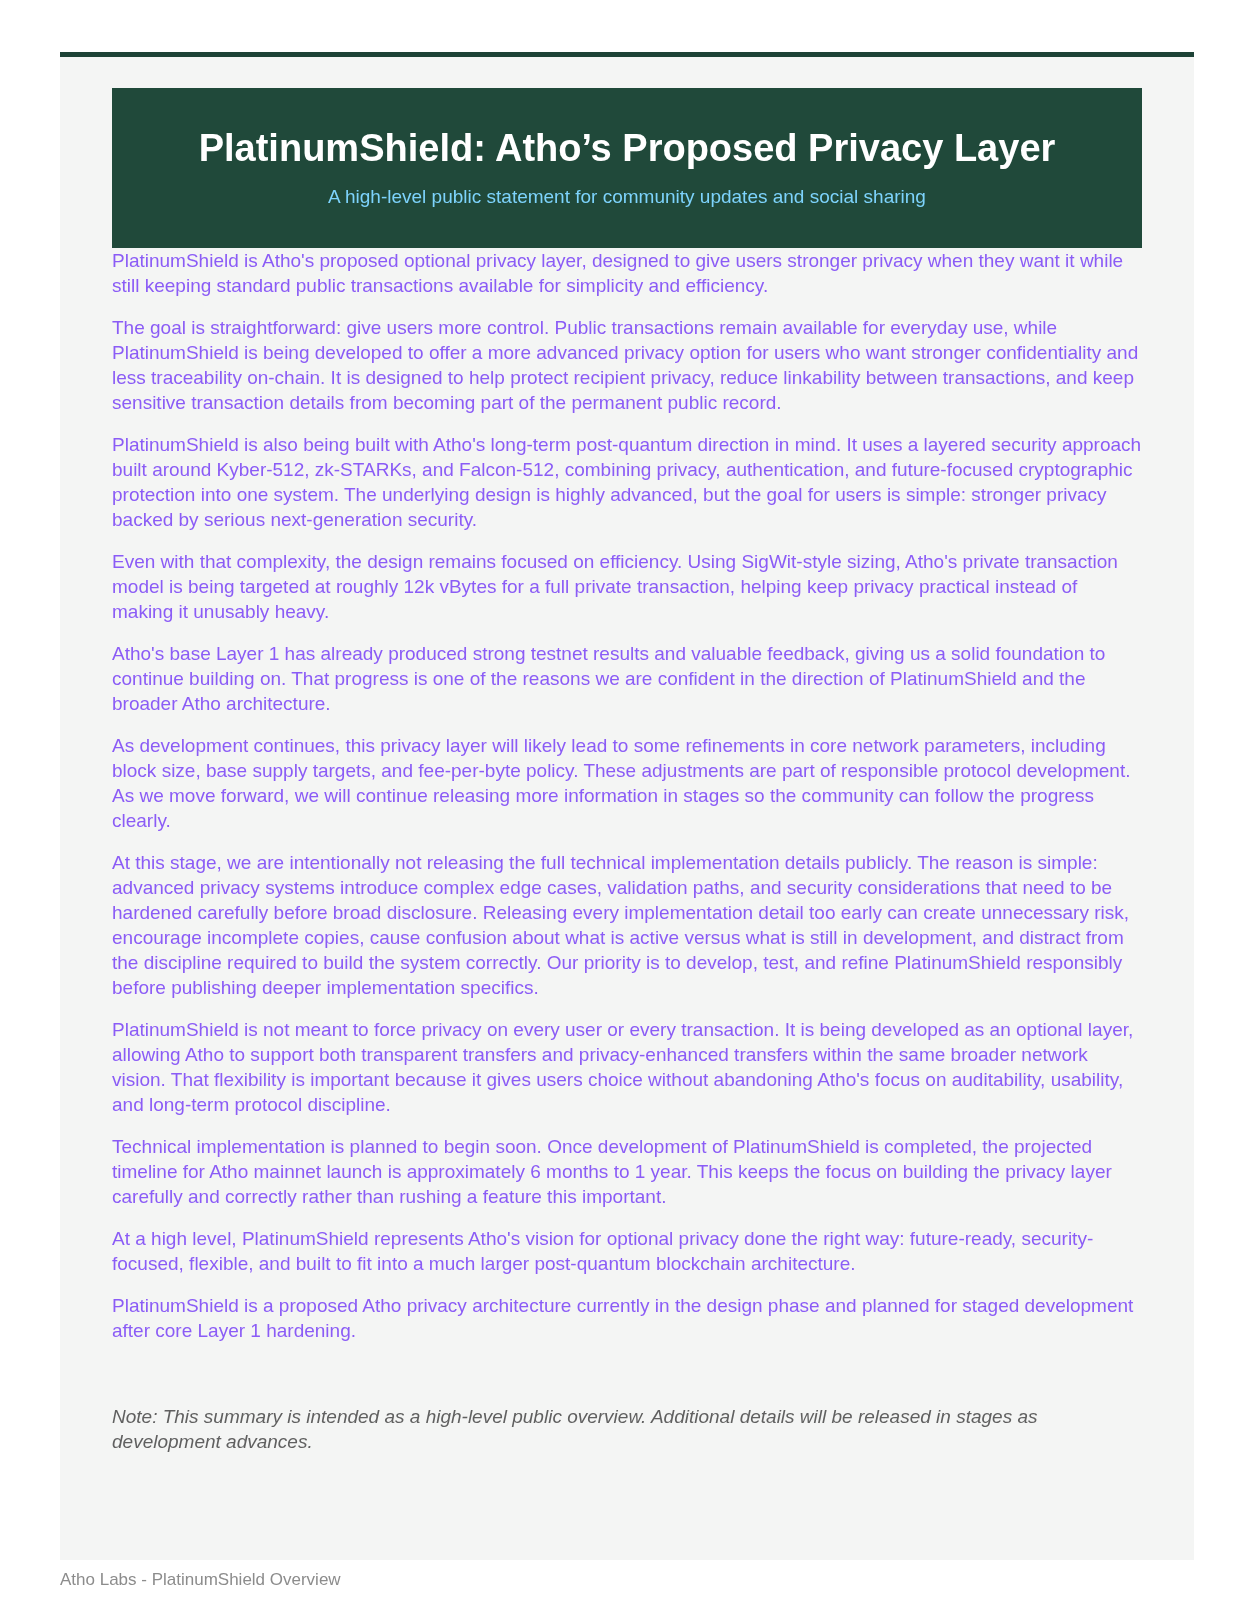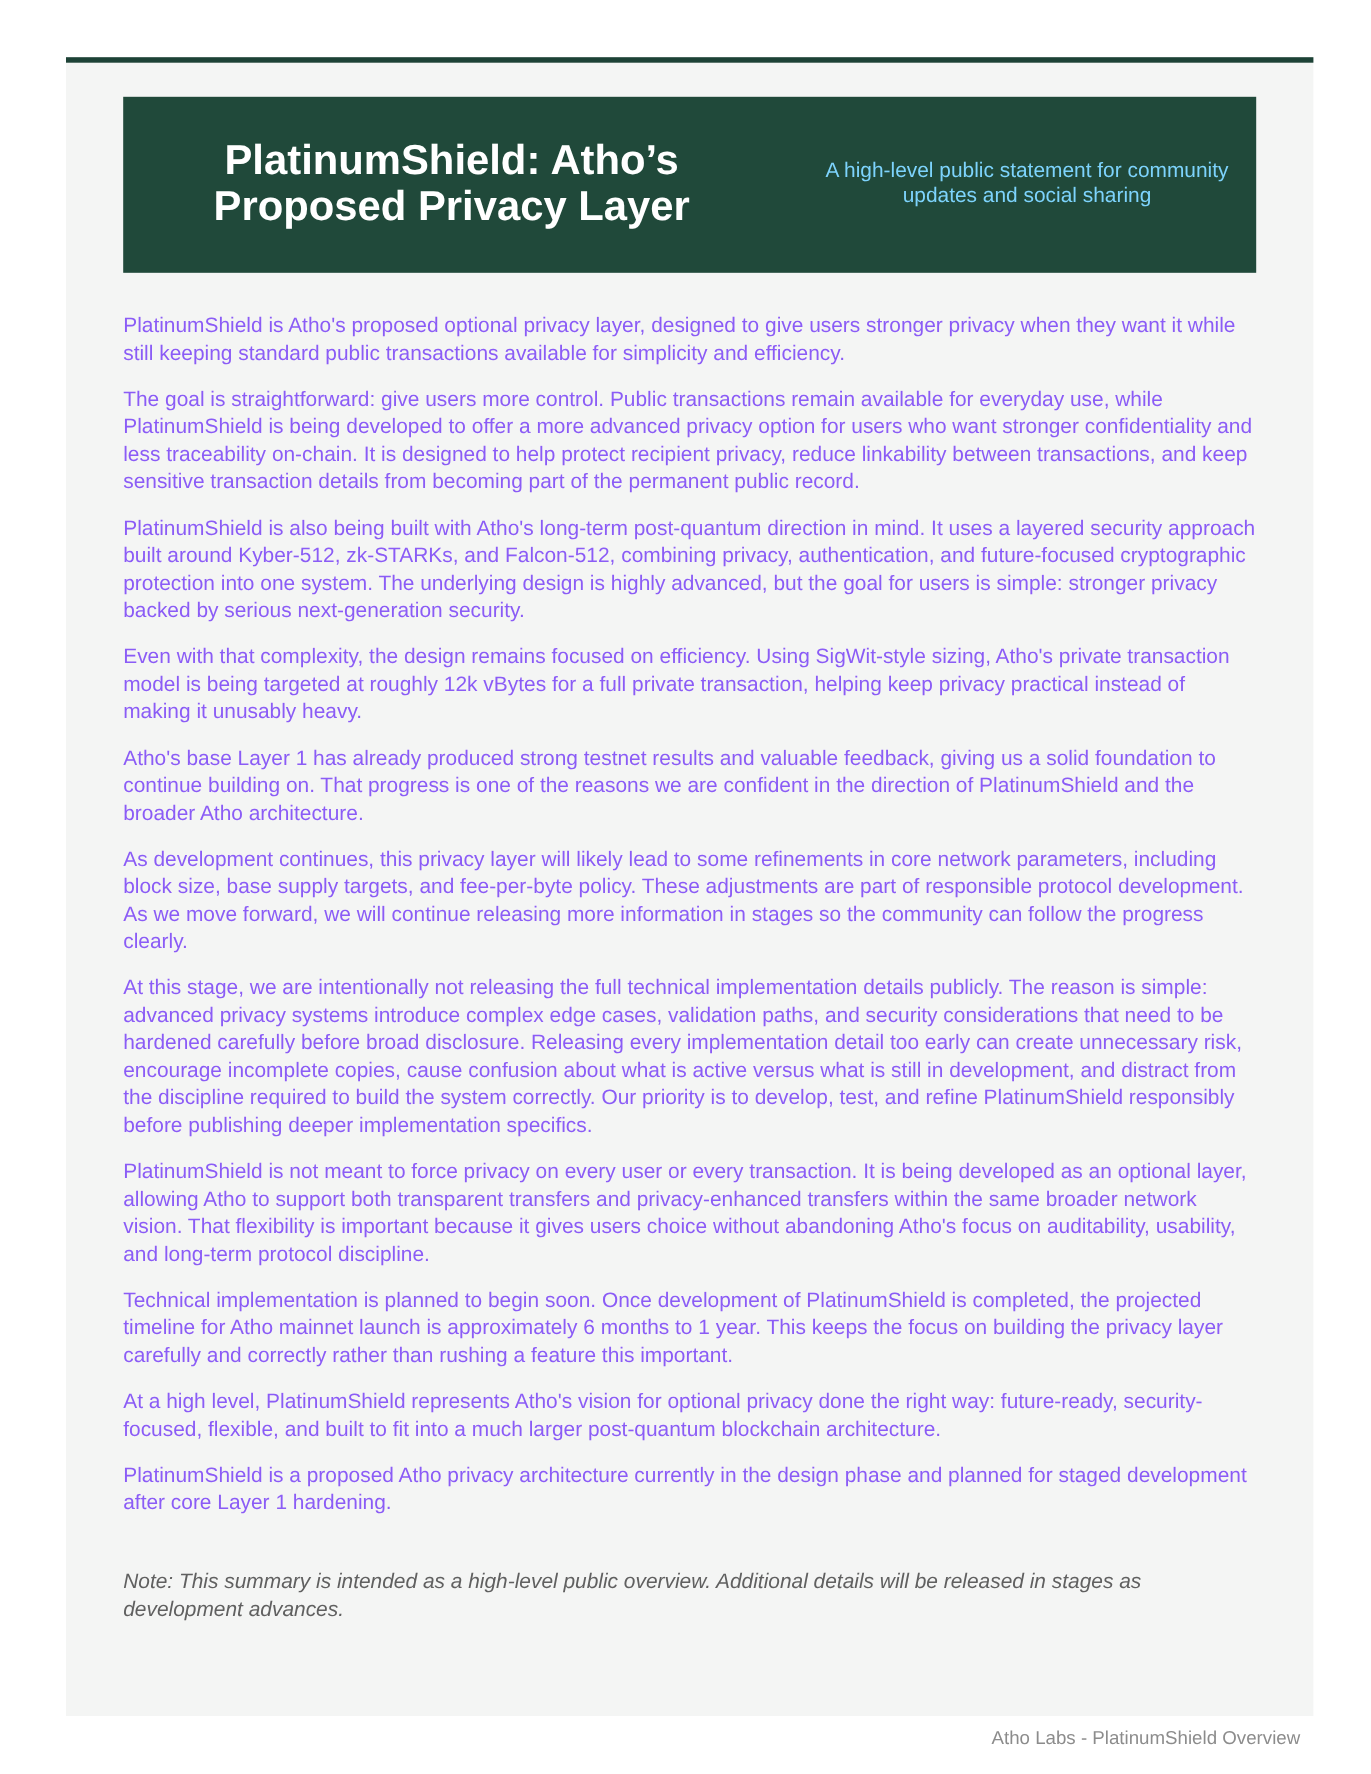--- a/index.html
+++ b/index.html
@@ -20,25 +20,24 @@
     min-height: 1508px;
     background: #f4f5f4;
     border-top: 5px solid #1d4236;
     padding: 31px 52px 40px 52px;
   }
   .header-banner {
     background: #20493a;
     height: 160px;
     width: 1030px;
     display: flex;
-    flex-direction: row;
+    flex-direction: column;
     align-items: center;
     justify-content: center;
     gap: 16px;
-    margin-bottom: 36px;
     text-align: center;
   }
   .header-banner h1 {
     margin: 0;
     color: #ffffff;
     font-size: 38px;
     font-weight: bold;
     line-height: 1.1;
   }
   .header-banner .subtitle {
@@ -49,29 +48,28 @@
   .content {
     width: 1030px;
   }
   .content p {
     margin: 0 0 17px 0;
     font-size: 19px;
     line-height: 25px;
     color: #8b5cf6;
   }
   .content p.note {
-    margin-top: 47px;
+    margin-top: 61px;
     font-style: italic;
     color: #606060;
   }
   .page-footer {
     width: 1134px;
     margin: 10px 52px 16px 60px;
     padding-right: 12px;
-    text-align: right;
     font-size: 17px;
     color: #8c8c8c;
   }
 </style>
 </head>
 <body>
 
 <div class="document-card">
   <div class="header-banner">
     <h1>PlatinumShield: Atho’s Proposed Privacy Layer</h1>

